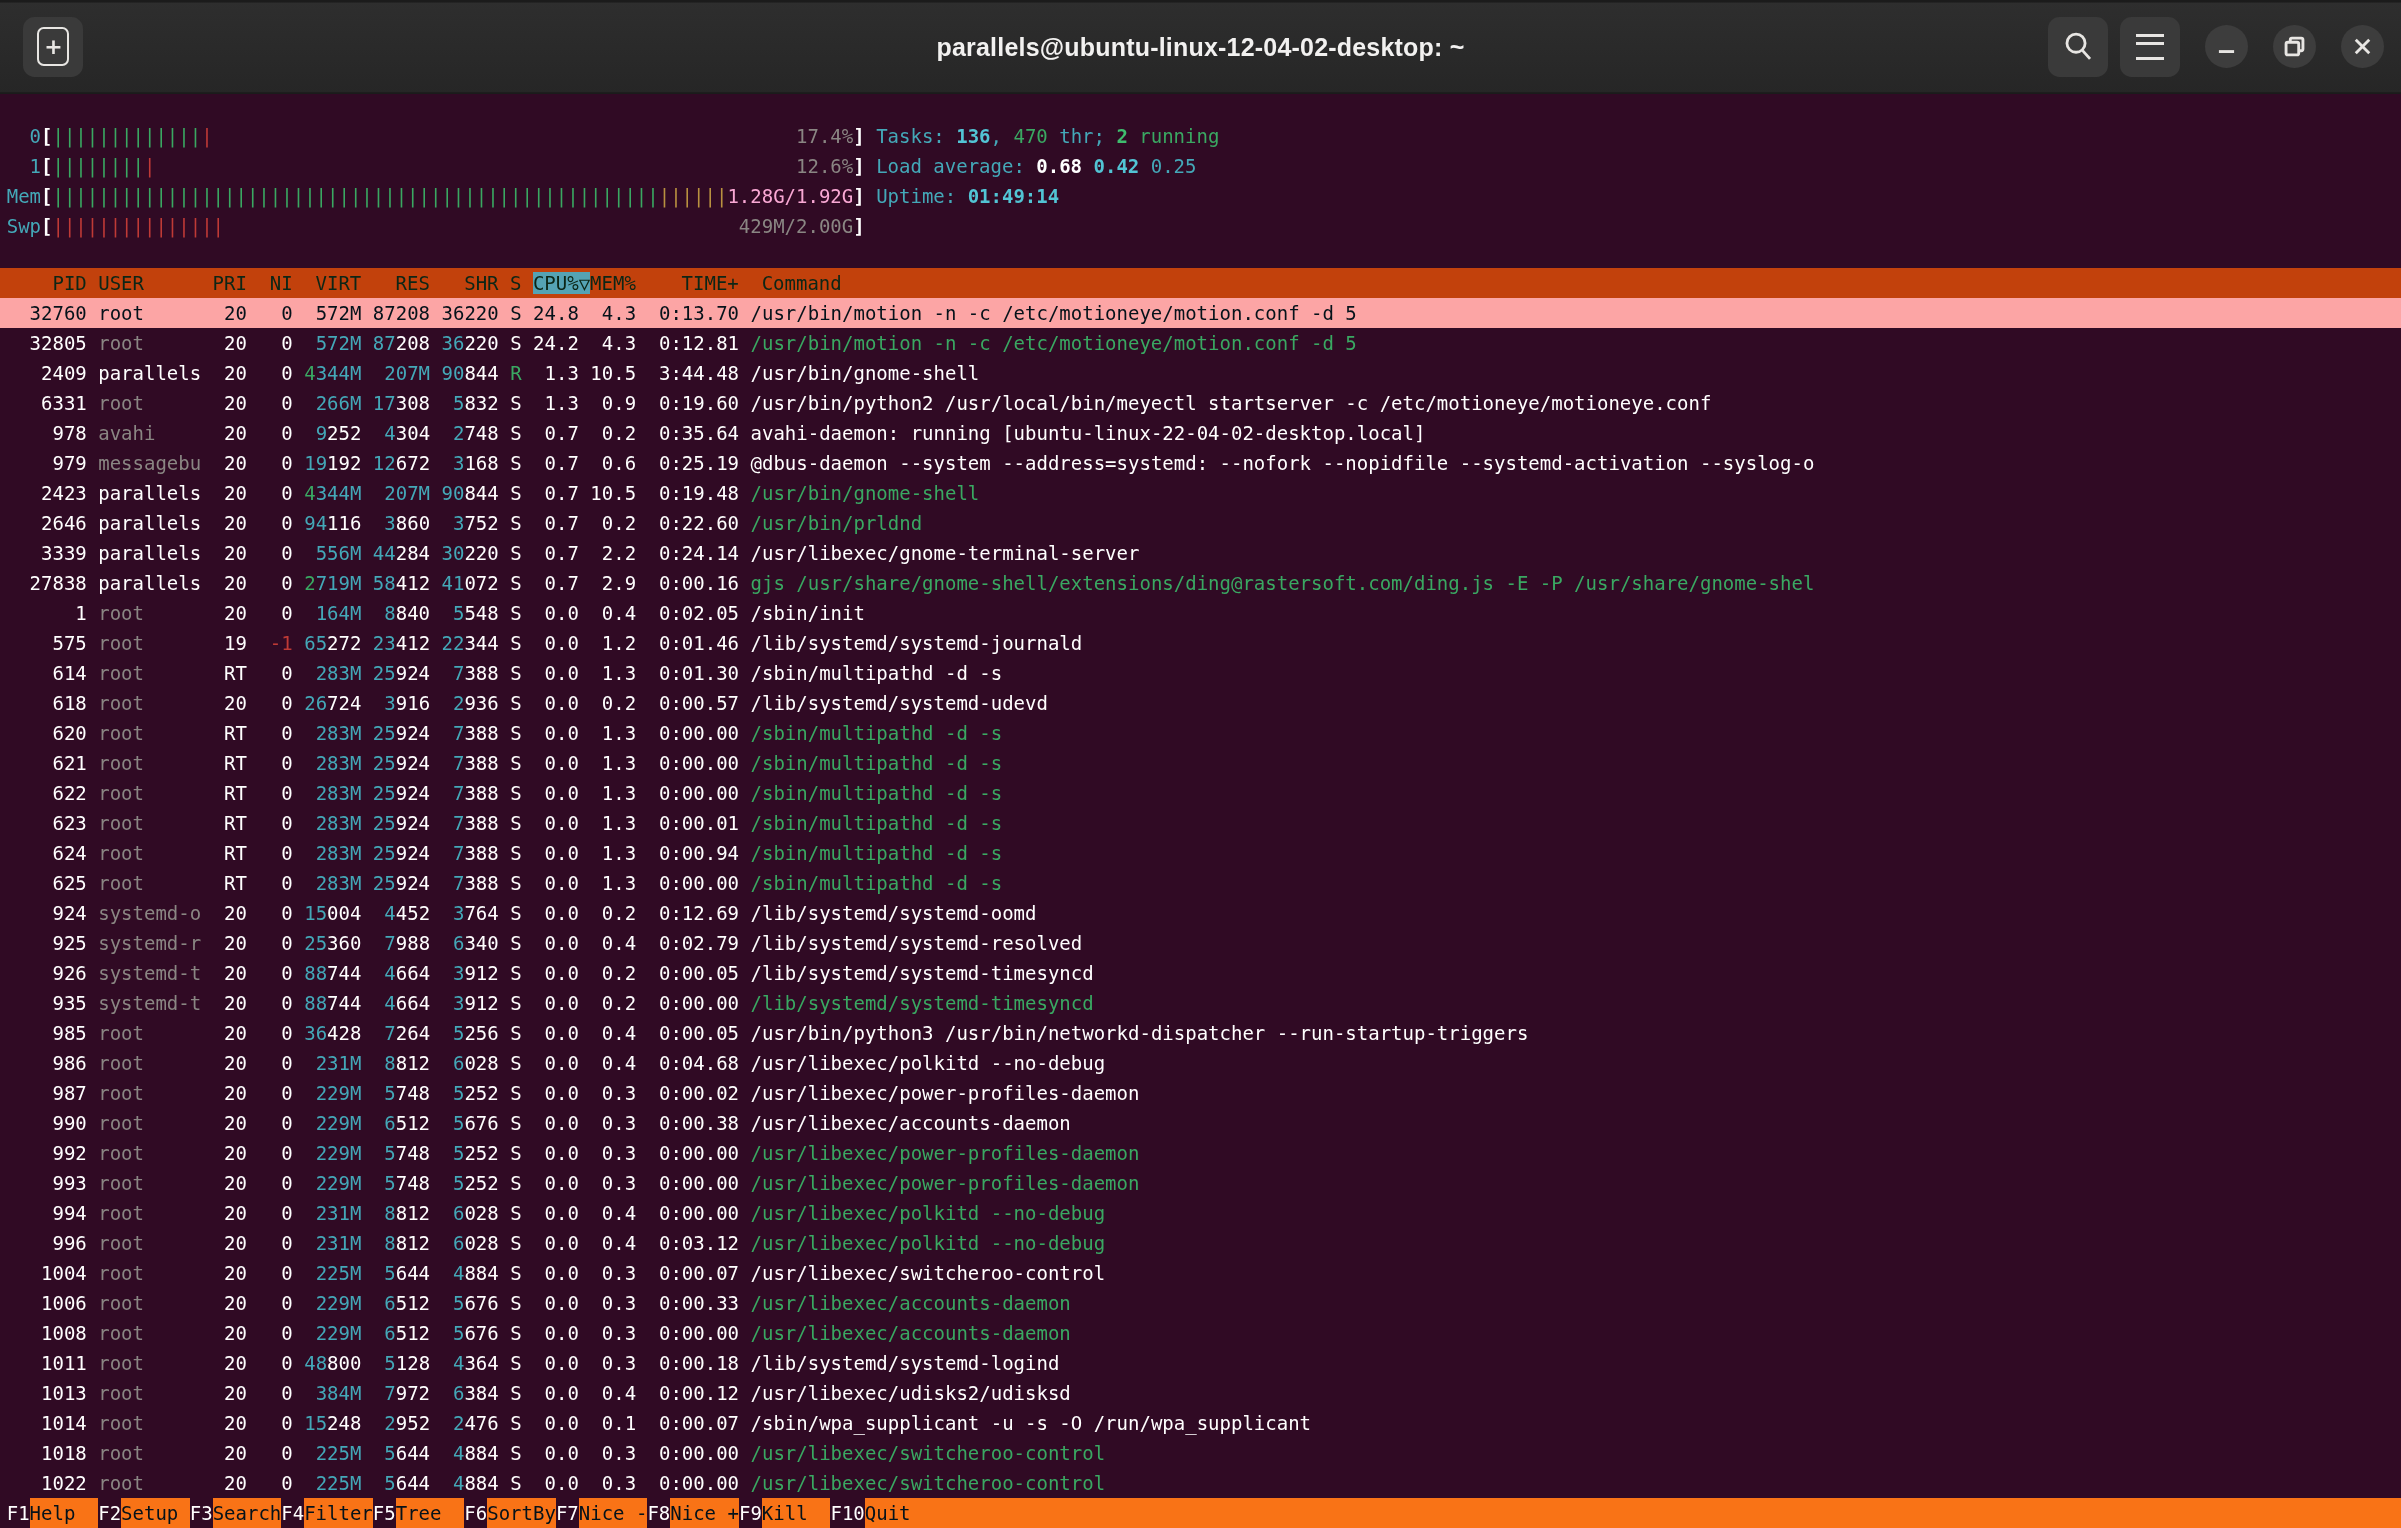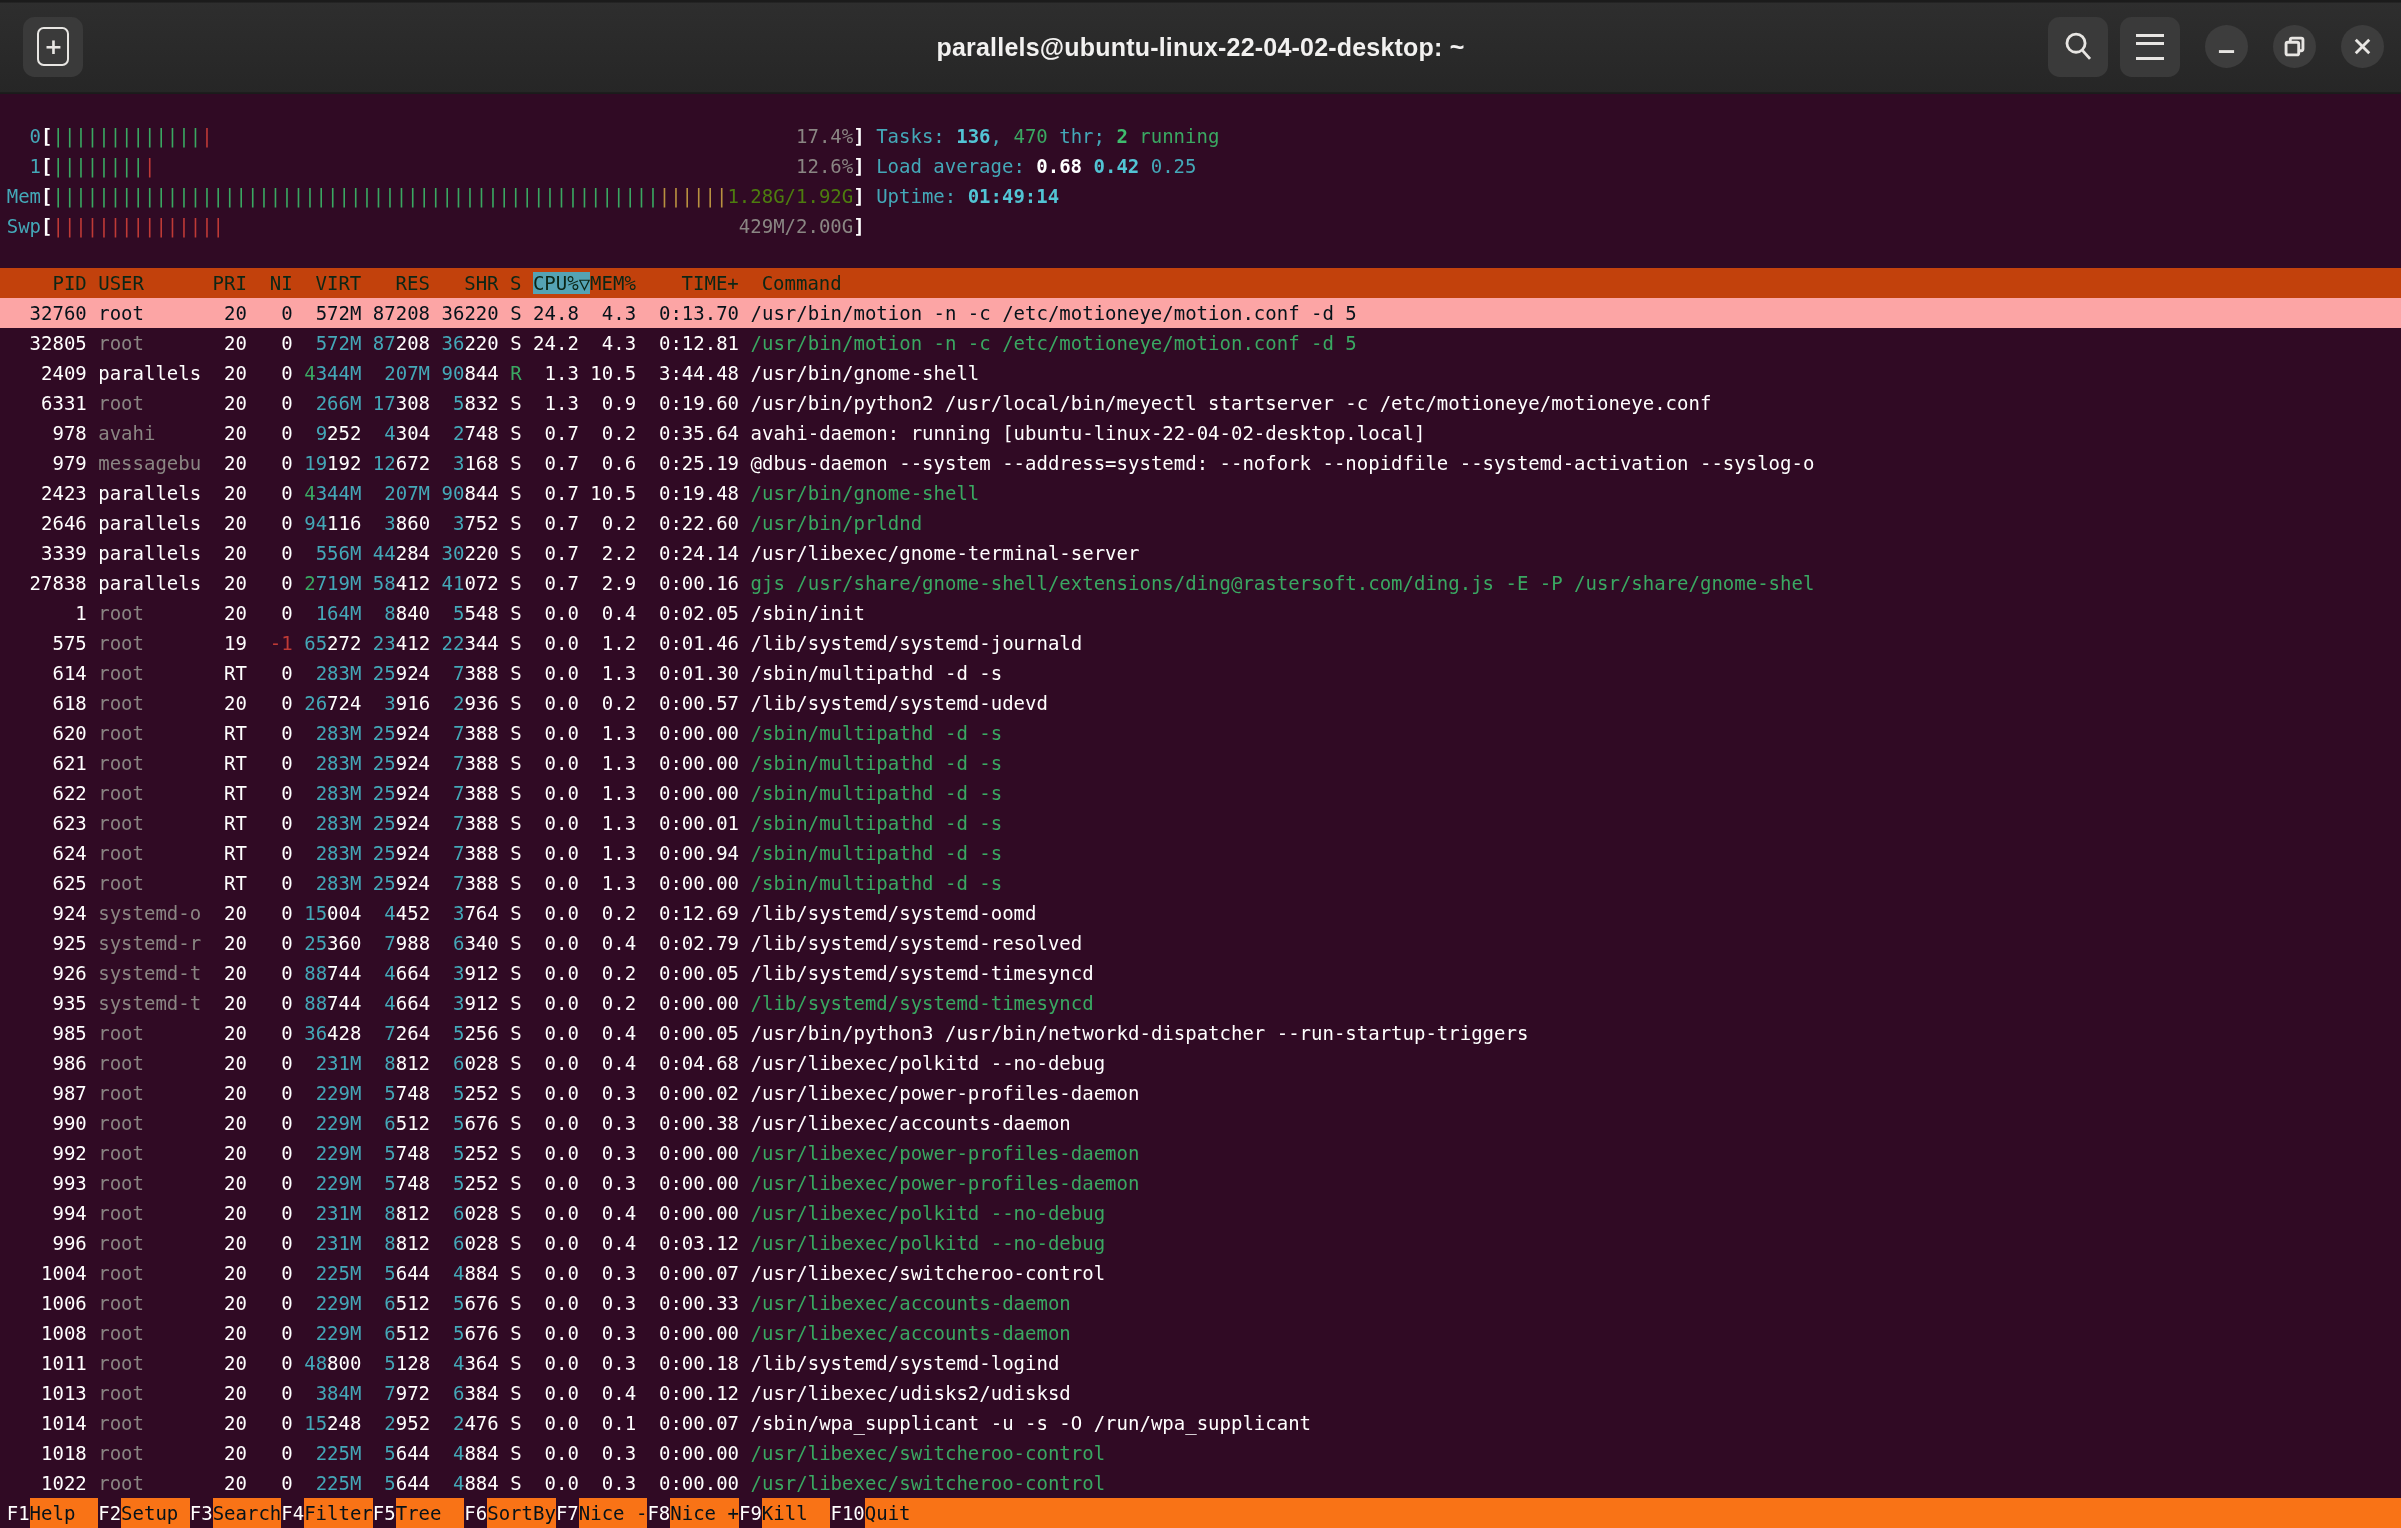--- a/index.html
+++ b/index.html
@@ -18,41 +18,41 @@
   
   .terminal{position:absolute;top:94px;left:0;right:0;bottom:0;background:var(--bg,#300a24);color:#fff;font-size:19px;line-height:30px;white-space:pre;overflow:hidden;display:flex;flex-direction:column;}
   .ln{height:30px;padding-left:6.7px;}
   .w{color:#ffffff;}
   .dim{color:#8a8683;}
   .c{color:#44a8b8;}
   .cb{color:#52c4d4;font-weight:bold;}
   .g{color:#3aa862;}
   .gb{color:#3fbd6e;font-weight:bold;}
   .r{color:#bf3a36;}
-  .o{color:#4d7c0f;}
+  .o{color:#f9a8d4;}
   .y{color:#b99140;}
   .wb{color:#ffffff;font-weight:bold;}
   .hdr{background:#c2410c;color:#0c2616;}
   .sortcell{background:#55a3b4;color:#0c2616;}
   .sel{background:#fca5a5;}
   .sel, .sel span{color:#05121a !important;font-weight:normal !important;}
   .fnbar{margin-top:auto;display:flex;height:31px;padding-left:6.7px;}
   .fnkey{color:#ffffff;}
   .fnlabel{background:#f97316;color:#05121a;}
   .fngrow{flex:1;}
 </style>
 </head>
 <body>
 
 <div class="window">
   <div class="titlebar">
     <button class="tb-btn newtab">
       <span class="newtab-icon">+</span>
     </button>
-    <div class="title">parallels@ubuntu-linux-22-04-02-desktop: ~</div>
+    <div class="title">parallels@ubuntu-linux-12-04-02-desktop: ~</div>
     <div class="tb-right">
       <button class="tb-btn">
         <svg class="glyph" width="33" height="33" viewBox="0 0 40 40">
             <circle cx="17" cy="16" r="11"></circle>
             <line x1="25" y1="25" x2="34" y2="35"></line>
           </svg>
       </button>
       <button class="tb-btn">
         <span class="hamburger"></span>
       </button>

